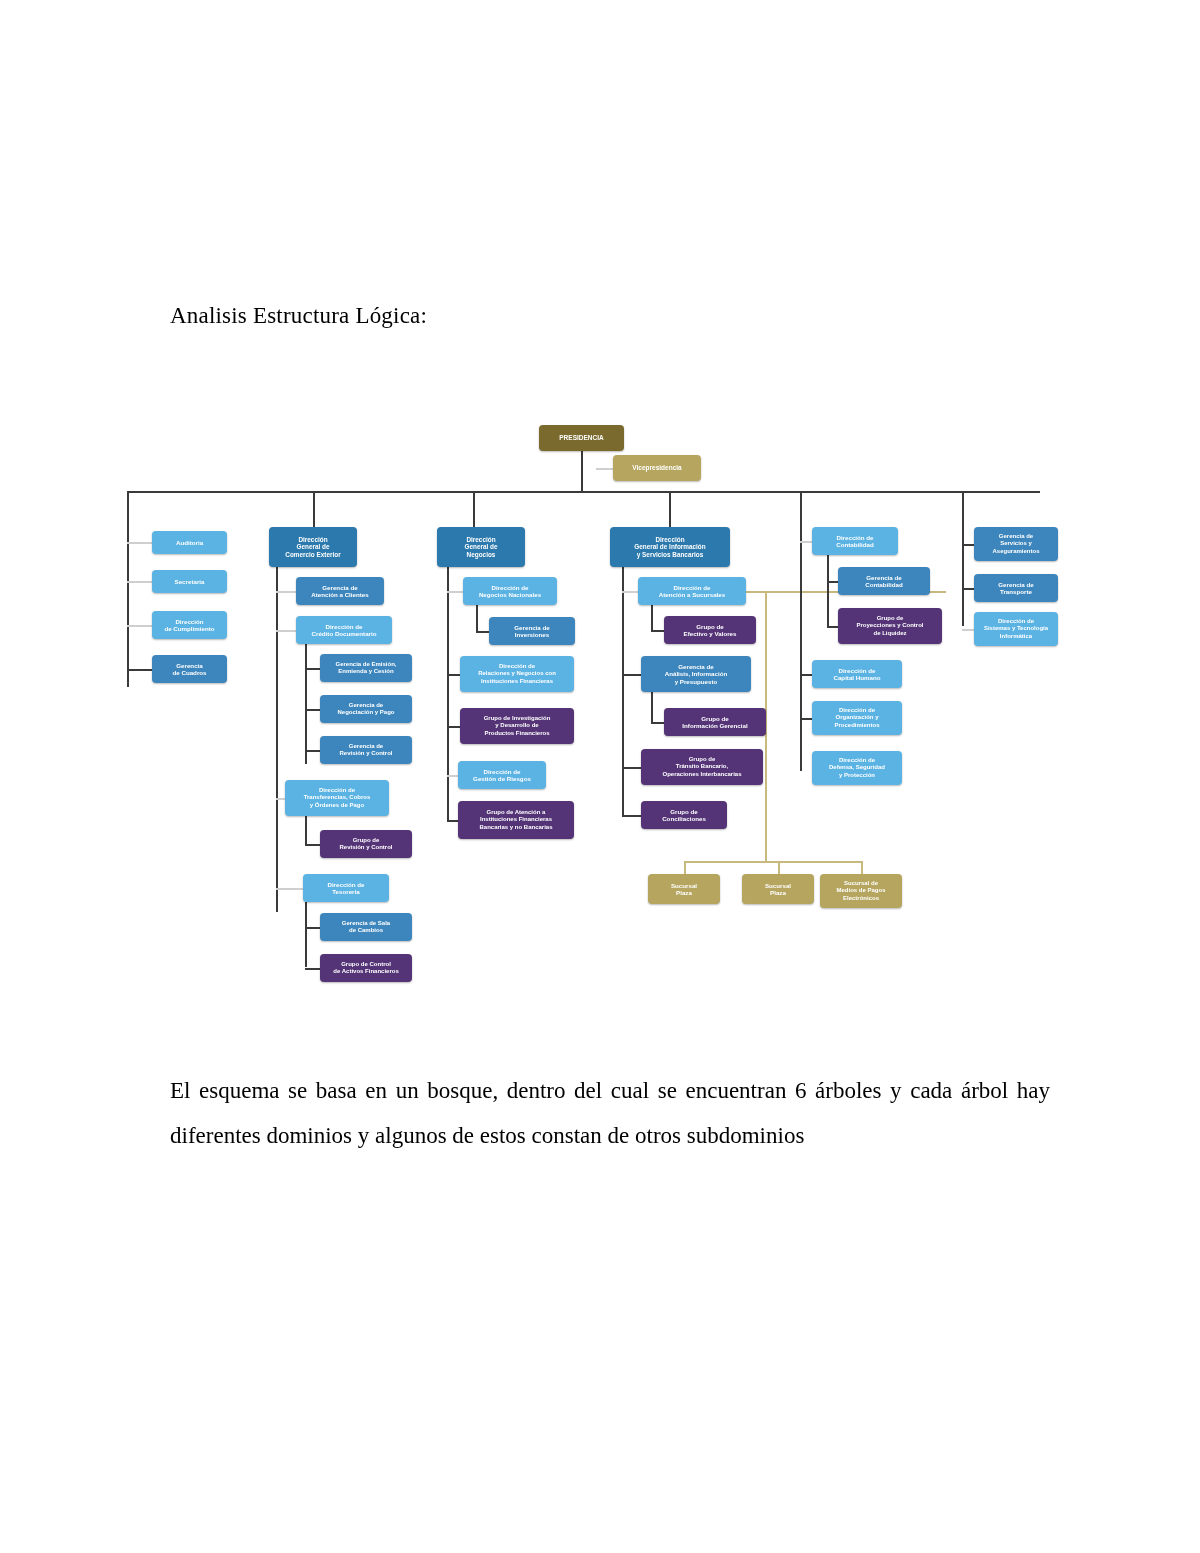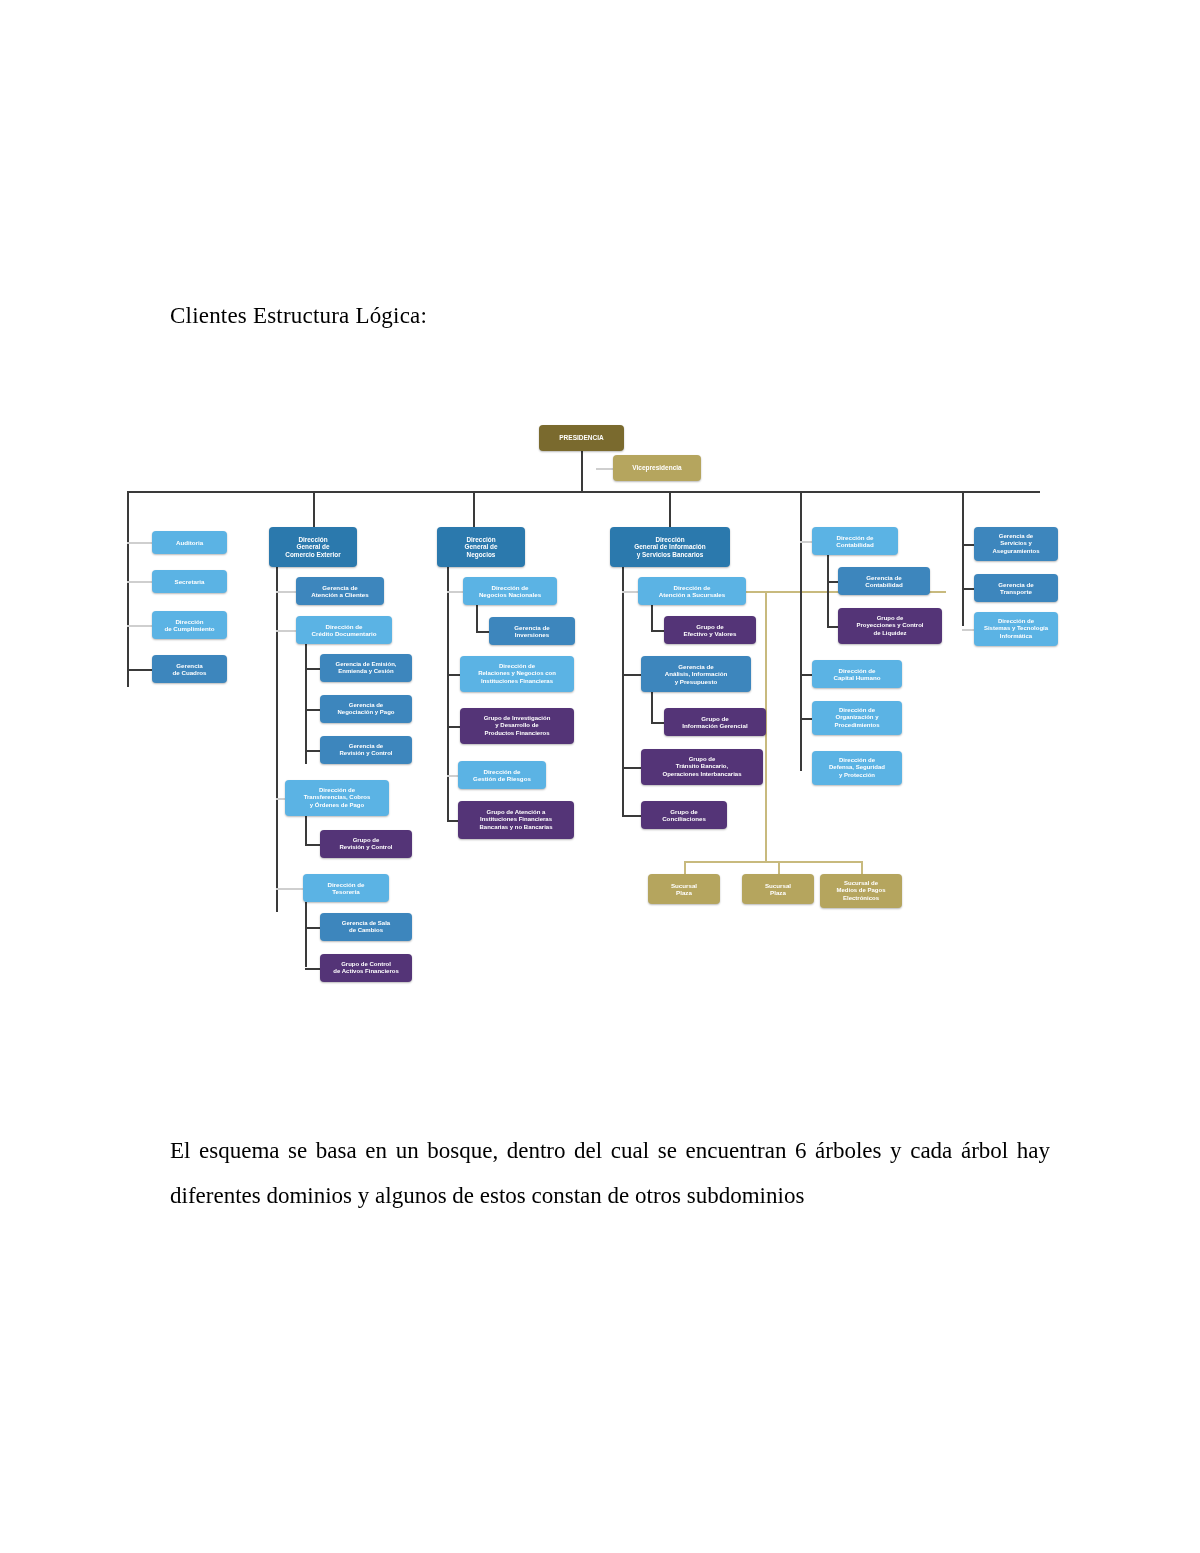--- a/index.html
+++ b/index.html
@@ -14,21 +14,21 @@
   .doc-title{
     position:absolute;left:170px;top:303px;
     font-size:23px;color:#000;letter-spacing:.2px;
   }
   .para{
     position:absolute;left:170px;width:880px;
     font-size:23px;color:#000;line-height:45px;text-align:justify;
     text-align-last:left;
   }
   #para1{top:1035px;}
-  #para2{top:1128px;}
+  #para2{top:1068px;}
 
   
   .chart{
     position:absolute;left:0px;top:405px;width:1200px;height:610px;
   }
   .node{
     position:absolute;box-sizing:border-box;
     border-radius:4px;
     display:flex;align-items:center;justify-content:center;
     text-align:center;
@@ -45,21 +45,21 @@
   .ln.h{height:2px;}
   .ln.v{width:2px;}
   .ln.thin{background:#cfcfcf;}
   .ln.gold{background:#c8ba7e;}
 </style>
 </head>
 <body>
 
 <div class="page">
 
-  <div class="doc-title">Clientes Estructura Lógica:</div>
+  <div class="doc-title">Analisis Estructura Lógica:</div>
 
   <div class="chart" id="chart">
       <div class="node" style="left: 539px; top: 20px; width: 85px; height: 26px; background: rgb(122, 106, 46); font-size: 6.5px;">
         <span>PRESIDENCIA</span>
       </div>
       <div class="node" style="left: 613px; top: 50px; width: 88px; height: 26px; background: rgb(181, 165, 94); font-size: 6.5px;">
         <span>Vicepresidencia</span>
       </div>
       <div class="node" style="left: 152px; top: 126px; width: 75px; height: 23px; background: rgb(91, 179, 228); font-size: 6.2px;">
         <span>Auditoria</span>

